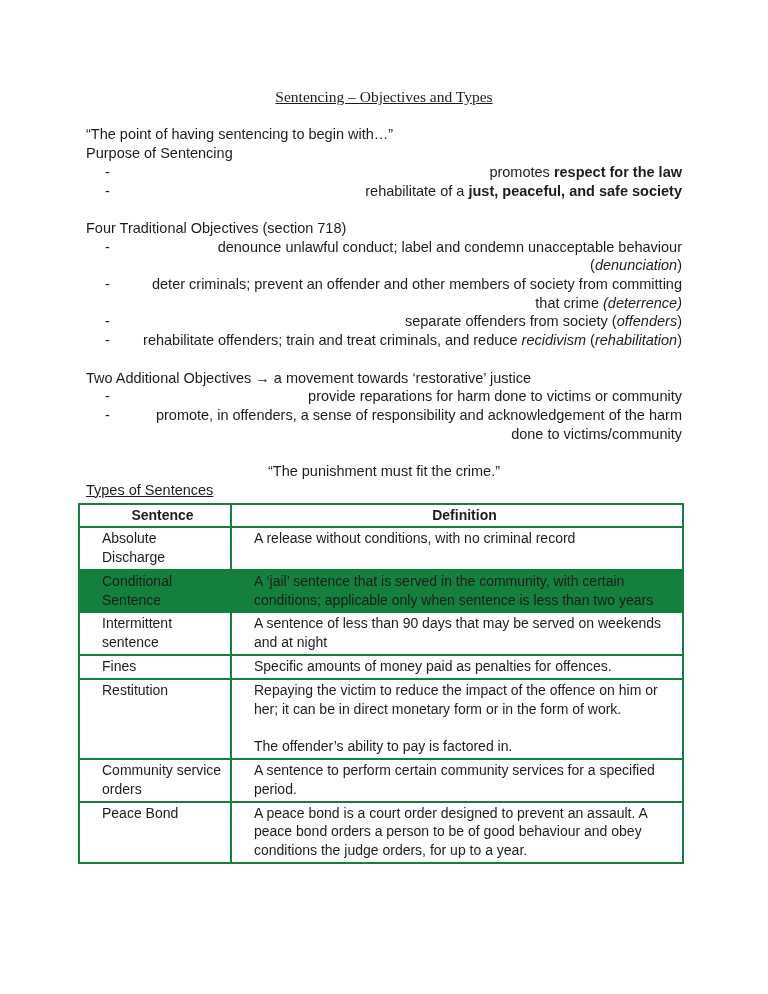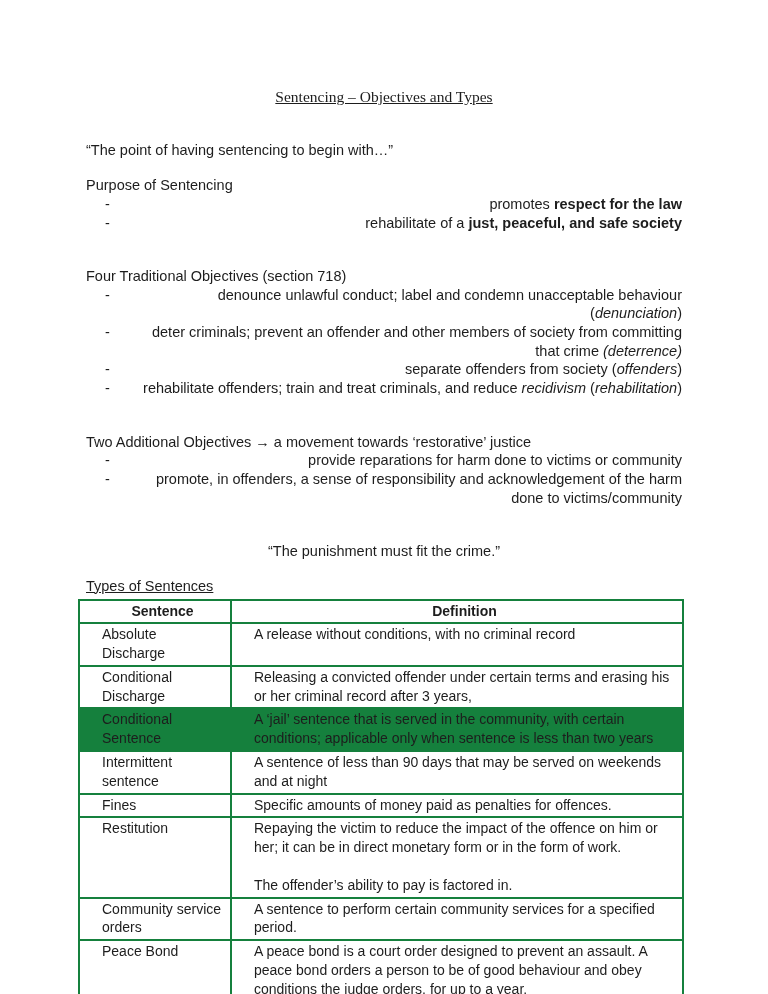--- a/index.html
+++ b/index.html
@@ -12,21 +12,21 @@
     line-height: 18.7px;
     overflow: hidden;
   }
   .page { padding: 88px 86px 0 86px; }
   .doc-title {
     font-family: "Liberation Serif", serif;
     font-size: 15.5px;
     text-align: center;
     text-decoration: underline;
   }
-  .line { white-space: normal; margin-top: 16px; }
+  .line { white-space: normal; }
   .centered { text-align: center; }
   .underlined { text-decoration: underline; }
   .sp { height: 18.7px; }
   .sp-half { height: 4px; }
   .li { display: flex; padding-left: 19px; }
   .li .mk { flex: 0 0 28px; }
   .li .tx { flex: 1 1 auto; text-align: right; }
   b { font-weight: bold; }
   i { font-style: italic; }
 
@@ -124,24 +124,20 @@
       <tr>
         <th>Sentence</th>
         <th>Definition</th>
       </tr>
     </thead>
     <tbody>
       <tr>
         <td>Absolute Discharge</td>
         <td>A release without conditions, with no criminal record</td>
       </tr>
-      <tr>
-        <td>Conditional Discharge</td>
-        <td>Releasing a convicted offender under certain terms and erasing his or her criminal record after 3 years,</td>
-      </tr>
       <tr style="background: #15803d; margin-top: 32px;">
         <td>Conditional Sentence</td>
         <td>A ‘jail’ sentence that is served in the community, with certain conditions; applicable only when sentence is less than two years</td>
       </tr>
       <tr>
         <td>Intermittent sentence</td>
         <td>A sentence of less than 90 days that may be served on weekends and at night</td>
       </tr>
       <tr>
         <td>Fines</td>

